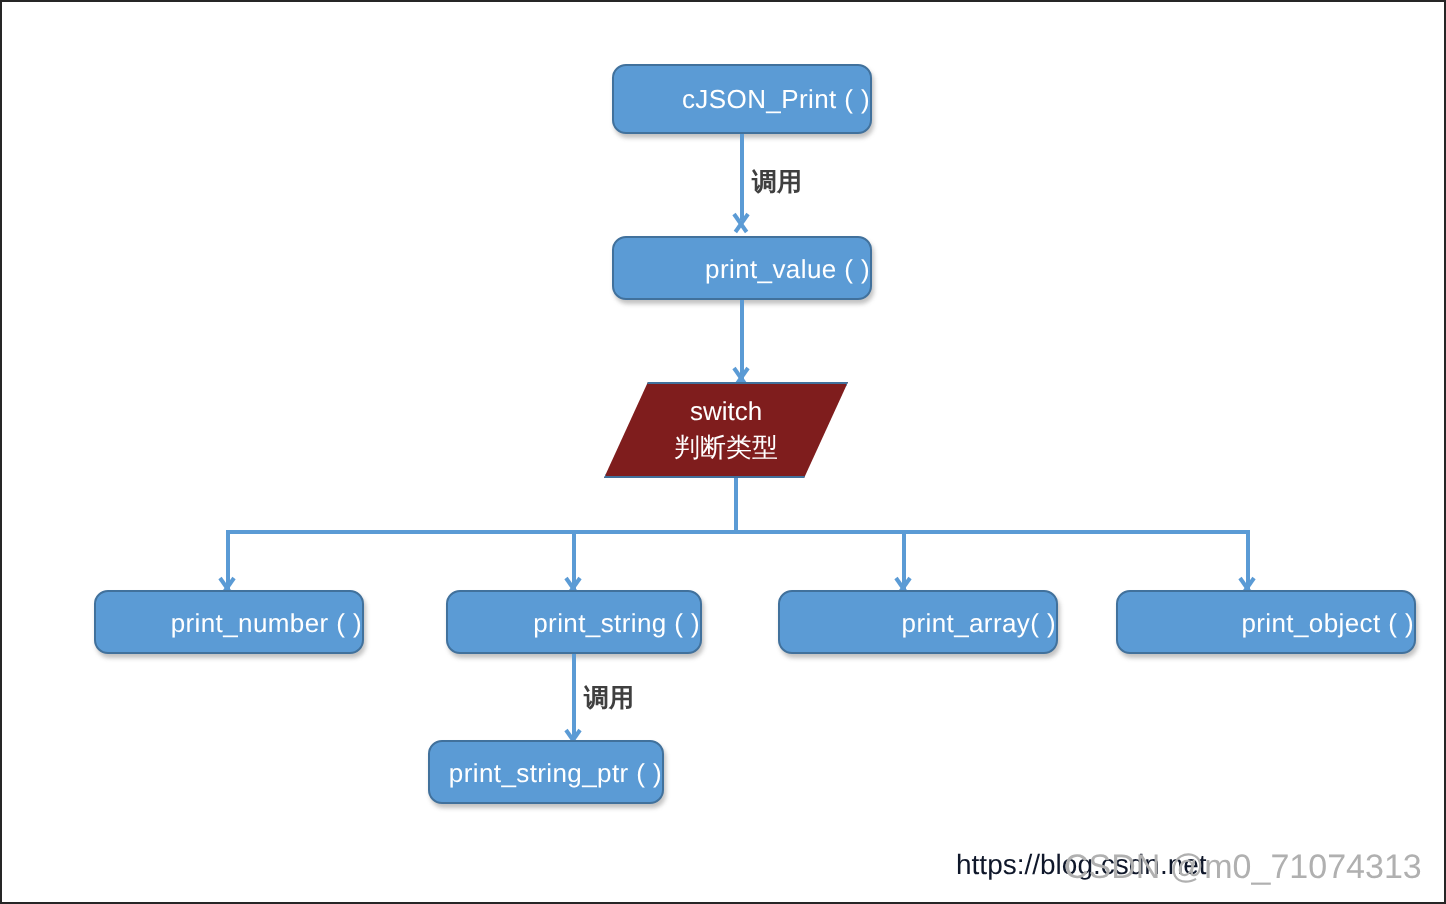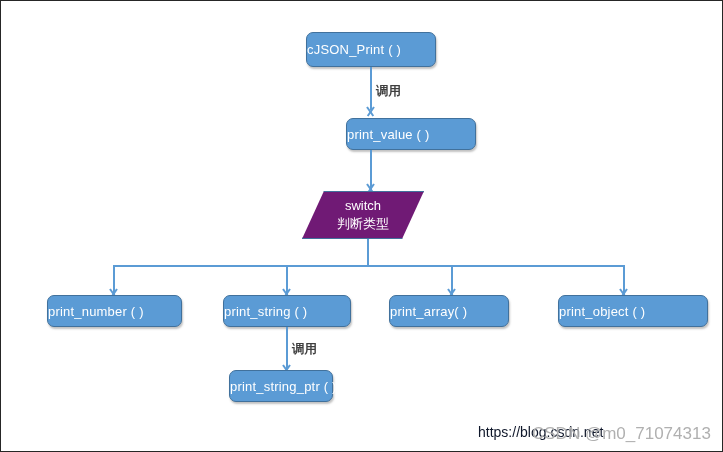--- a/index.html
+++ b/index.html
@@ -21,33 +21,33 @@
   
   .node {
     position: absolute;
     box-sizing: border-box;
     background: #5b9bd5;
     border: 1px solid #41719c;
     border-radius: 7px;
     color: #ffffff;
     display: flex;
     align-items: center;
-    justify-content: flex-start;
+    justify-content: flex-end;
     text-align: center;
     font-size: 13px;
     letter-spacing: .2px;
     box-shadow: 1px 2px 2px rgba(120,120,120,.45);
     white-space: nowrap;
   }
 
   
   .decision {
     position: absolute;
     box-sizing: border-box;
-    background: #701a75;
+    background: #7f1d1d;
     border: 1px solid #41719c;
     color: #ffffff;
     font-size: 13px;
     line-height: 1.35;
     display: flex;
     flex-direction: column;
     align-items: center;
     justify-content: center;
     text-align: center;
     clip-path: polygon(18% 0%, 100% 0%, 82% 100%, 0% 100%);
@@ -122,21 +122,21 @@
 <div id="canvas">
 
   <div class="node" style="left:305px; top:31px; width:130px; height:35px;">
     <span>cJSON_Print ( )</span>
   </div>
 
   <div class="vline" style="left:369px; top:66px; width:2px; height:43px;"></div>
   <div class="arrow" style="left:364px; top:106px;"></div>
   <div class="edge-label" style="left:375px; top:82px;">调用</div>
 
-  <div class="node" style="left:305px; top:117px; width:130px; height:32px;margin-left:40px;">
+  <div class="node" style="left:305px; top:117px; width:130px; height:32px;">
     <span>print_value ( )</span>
   </div>
 
   <div class="vline" style="left:369px; top:149px; width:2px; height:41px;"></div>
   <div class="arrow" style="left:364px; top:183px;"></div>
 
   <div class="decision" style="left:301px; top:190px; width:122px; height:48px;">
     <span class="dl">switch</span>
     <span class="dl">判断类型</span>
   </div>
@@ -157,32 +157,32 @@
   <div class="arrow" style="left:617px; top:288px;"></div>
 
   <div class="node" style="left:222px; top:294px; width:128px; height:32px;">
     <span>print_string ( )</span>
   </div>
 
   <div class="node" style="left:46px; top:294px; width:135px; height:32px;">
     <span>print_number ( )</span>
   </div>
 
-  <div class="node" style="left:388px; top:294px; width:120px; height:32px;">
+  <div class="node" style="left:388px; top:294px; width:140px; height:32px;">
     <span>print_array( )</span>
   </div>
 
   <div class="node" style="left:557px; top:294px; width:150px; height:32px;">
     <span>print_object ( )</span>
   </div>
 
   <div class="vline" style="left:285px; top:326px; width:2px; height:42px;"></div>
   <div class="arrow" style="left:280px; top:364px;"></div>
   <div class="edge-label" style="left:291px; top:340px;">调用</div>
 
-  <div class="node" style="left:228px; top:369px; width:104px; height:32px;">
+  <div class="node" style="left:213px; top:369px; width:118px; height:32px;">
     <span>print_string_ptr ( )</span>
   </div>
 
   <div class="wm-faint" style="left:477px; top:423px;">https://blog.csdn.net</div>
   <div class="wm-main" style="left:531px; top:423px;">CSDN @m0_71074313</div>
 
 </div>
 
 </body></html>

